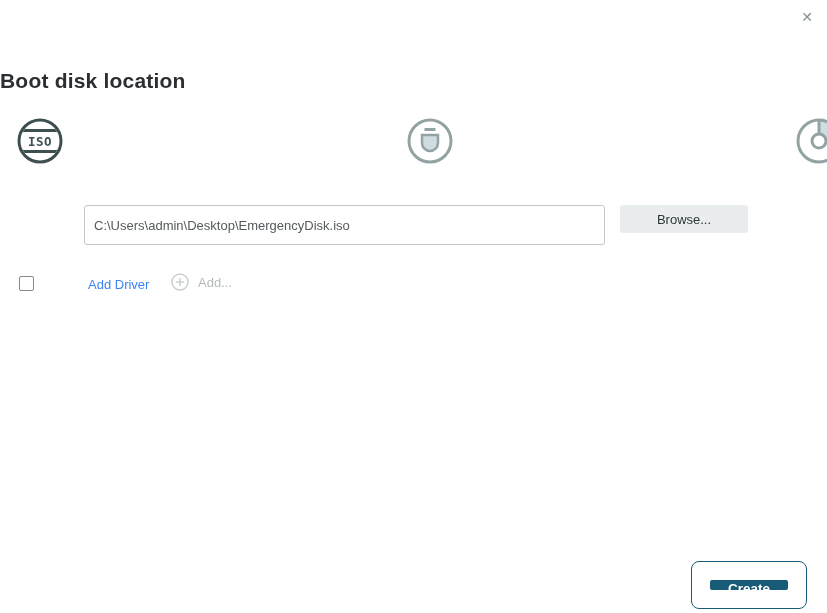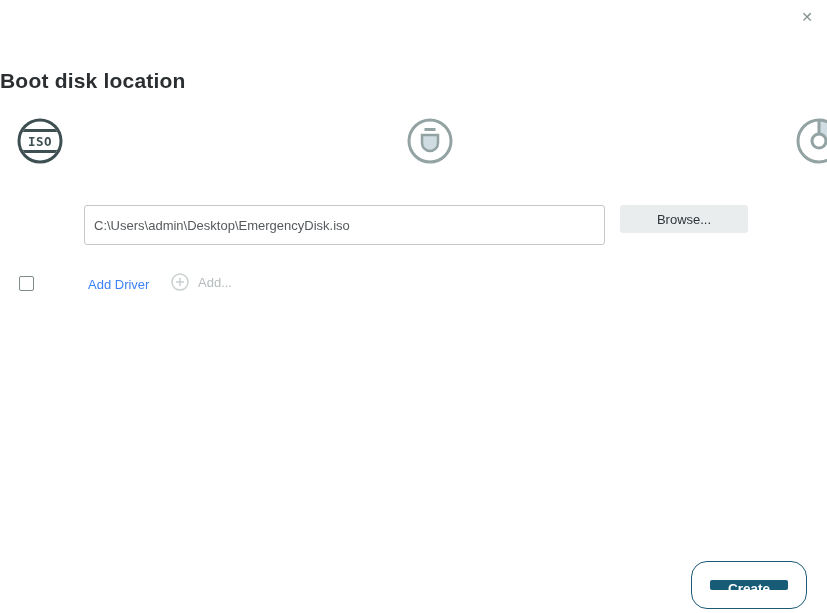--- a/index.html
+++ b/index.html
@@ -52,21 +52,21 @@
   }
   .add-label{font-size:13px;color:#b4babb;}
   
   .cancel-btn{
     position:absolute;left:558px;top:564px;width:119px;height:30px;box-sizing:border-box;
     background:#e8ecee;border:none;border-radius:3px;
     font-family:"Liberation Sans",sans-serif;font-size:13.5px;color:#33383a;cursor:pointer;
   }
   .create-ring{
     position:absolute;left:691px;top:561px;width:116px;height:48px;box-sizing:border-box;
-    border:1px solid #1b5a76;border-radius:16px;padding:18px;background:#ffffff;
+    border:1px solid #1b5a76;border-radius:8px;padding:18px;background:#ffffff;
   }
   .create-btn{
     width:100%;height:100%;display:block;box-sizing:border-box;
     background:#175b76;border:none;border-radius:2px;
     font-family:"Liberation Sans",sans-serif;font-size:13.5px;font-weight:600;color:#ffffff;cursor:pointer;
   }
 </style>
 </head>
 <body>
 

